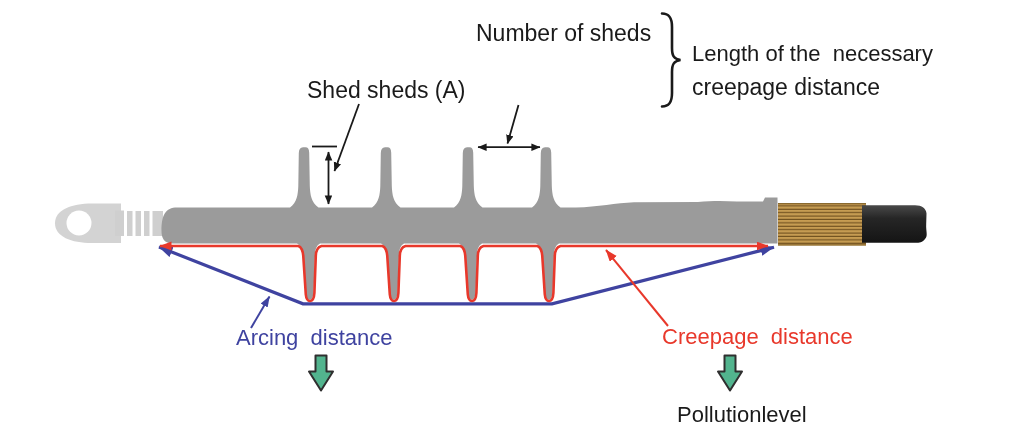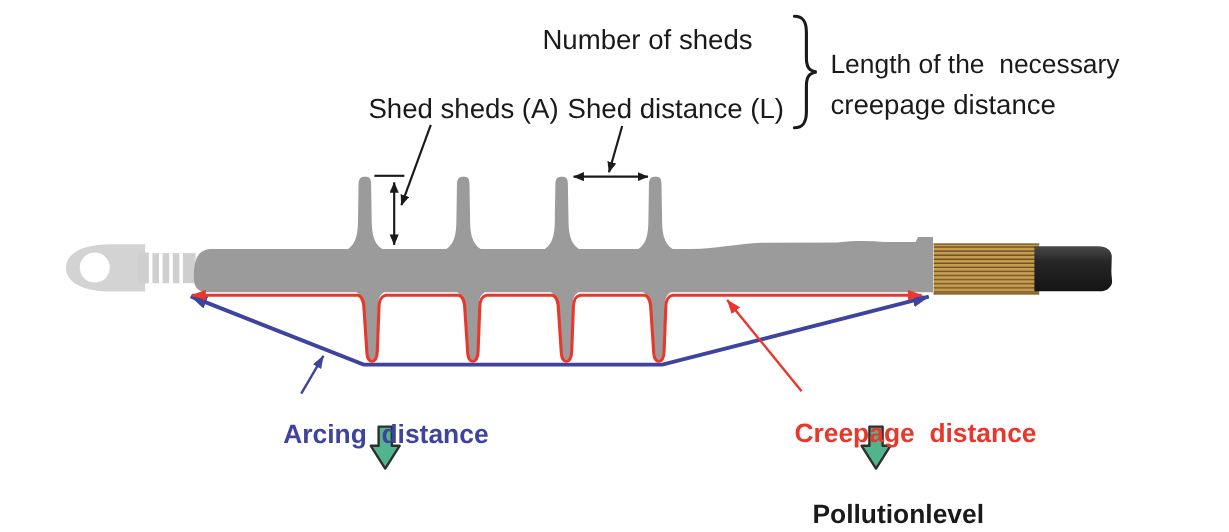--- a/index.html
+++ b/index.html
@@ -1,30 +1,30 @@
 <!DOCTYPE html>
 <html><head>
 <meta charset="utf-8">
 <style>
   html,body{margin:0;padding:0;background:#fff;}
   #stage{position:relative;width:1024px;height:443px;background:#ffffff;overflow:hidden;
          font-family:"Liberation Sans",sans-serif;}
   #stage svg{position:absolute;left:0;top:0;}
   .lbl{position:absolute;white-space:pre;color:#1a1a1a;line-height:1;}
   .top-lbl{font-size:23px;font-weight:400;}
-  .bot-lbl{font-size:22px;font-weight:700;margin-top:24px;}
-  #t-num{left:452px;top:22px;}
+  .bot-lbl{font-size:22px;font-weight:400;}
+  #t-num{left:476px;top:22px;}
   #t-sw{left:307px;top:79px;}
   #t-sd{left:473px;top:79px;}
   #t-len1{left:692px;top:43px;font-size:22px;}
   #t-len2{left:692px;top:76px;font-size:23px;}
   #t-arc{left:236px;top:327px;color:#3f43a0;}
   #t-cre{left:662px;top:326px;color:#e8382b;}
   #t-imp{left:205px;top:402px;}
-  #t-pol{left:677px;top:394px;}
+  #t-pol{left:677px;top:404px;}
 </style>
 </head>
 <body>
 
 <div id="stage">
 
   <svg width="1024" height="443" viewBox="0 0 1024 443">
     <defs>
       <marker id="mBlack" markerUnits="userSpaceOnUse" markerWidth="10" markerHeight="9" refX="8.6" refY="3.8" orient="auto-start-reverse">
         <path d="M0,0 L9,3.8 L0,7.6 Z" fill="#1a1a1a"></path>
@@ -104,19 +104,18 @@
 
     <line x1="251" y1="328" x2="269.5" y2="296.5" stroke-width="2" marker-end="url(#mBlueS)" stroke="#3f43a0"></line>
     <line x1="668" y1="326" x2="606" y2="250" stroke-width="2" marker-end="url(#mRed)" stroke="#e8382b"></line>
 
     <path stroke="#2f2f2f" stroke-width="2" stroke-linejoin="round" d="M315.5,355.5 L326.5,355.5 L326.5,371.5 L333,371.5 L321,390.5 L309,371.5 L315.5,371.5 Z" fill="#52b48e"></path>
     <path stroke="#2f2f2f" stroke-width="2" stroke-linejoin="round" d="M724.5,355.5 L735.5,355.5 L735.5,371.5 L742,371.5 L730,390.5 L718,371.5 L724.5,371.5 Z" fill="#52b48e"></path>
   </svg>
 
   <div id="t-num" class="lbl top-lbl">Number of sheds</div>
   <div id="t-sw" class="lbl top-lbl">Shed sheds (A)</div>
-  <div id="t-sd" class="lbl top-lbl">Shed distance (L)</div>
   <div id="t-len1" class="lbl top-lbl">Length of the  necessary</div>
   <div id="t-len2" class="lbl top-lbl">creepage distance</div>
   <div id="t-arc" class="lbl bot-lbl">Arcing  distance</div>
   <div id="t-cre" class="lbl bot-lbl">Creepage  distance</div>
   <div id="t-pol" class="lbl bot-lbl">Pollutionlevel</div>
 </div>
 
 </body></html>

